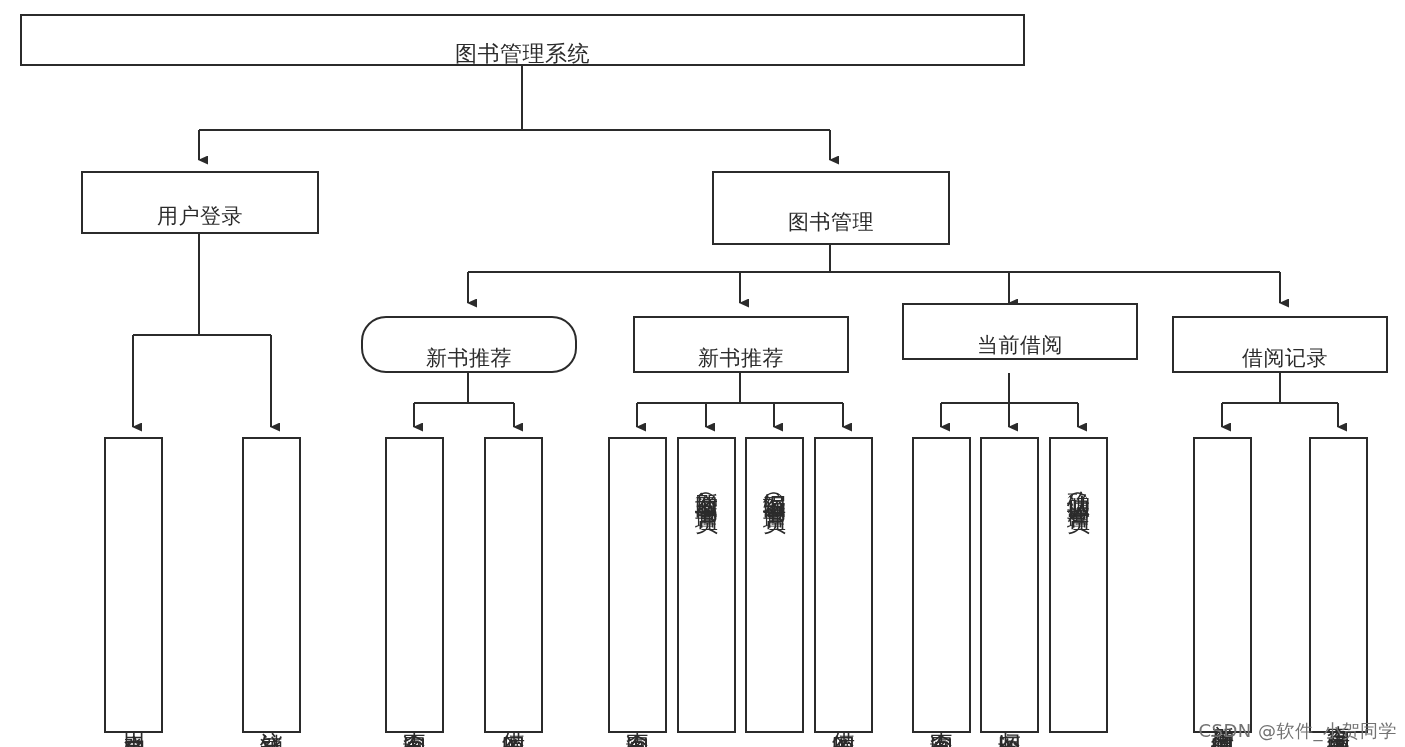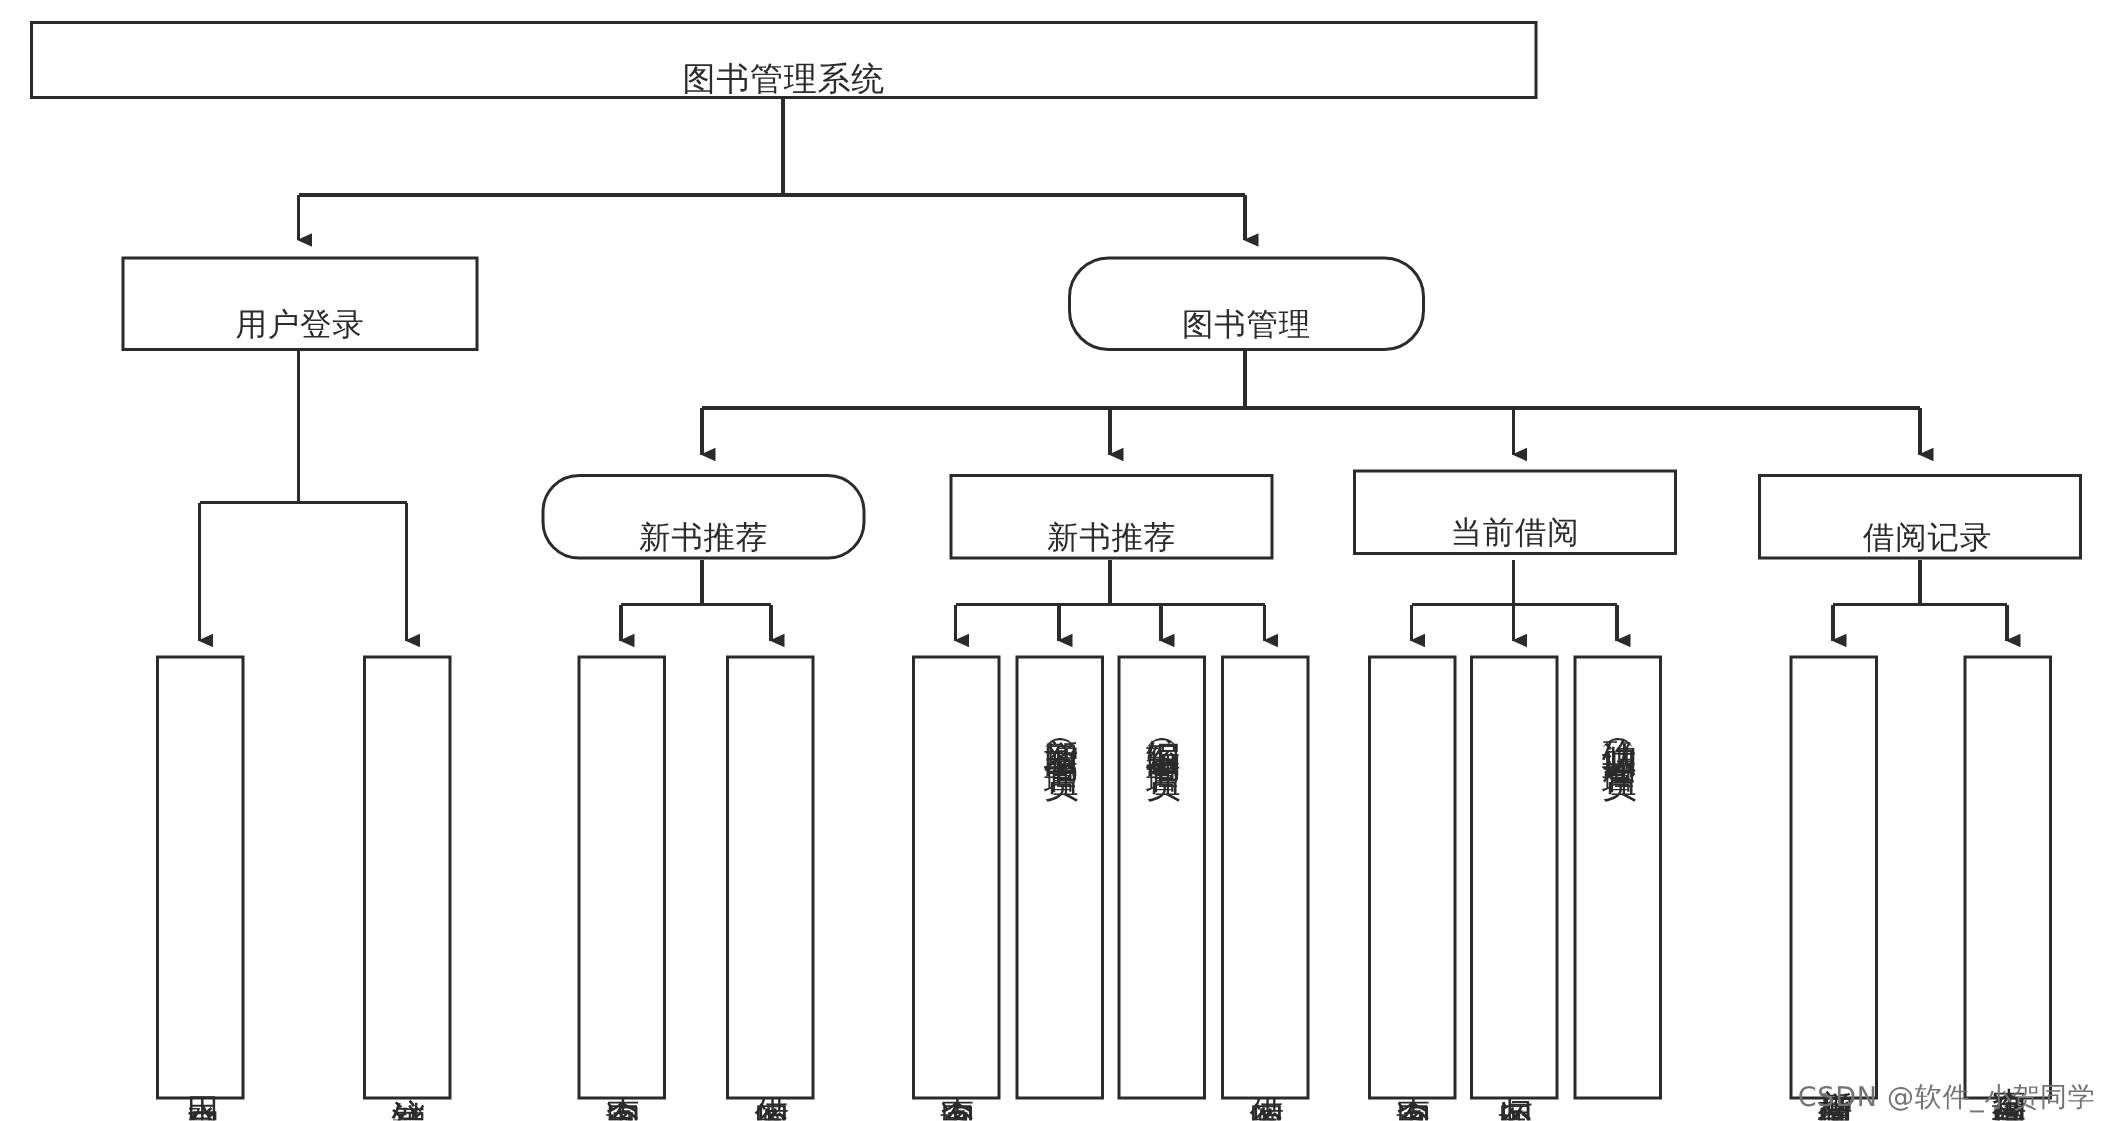--- a/index.html
+++ b/index.html
@@ -135,31 +135,31 @@
     </g>
   </svg>
 
   <div class="node root horiz" style="left:20px; top:14px; width:1005px; height:52px;">
     <span class="node-label">图书管理系统</span>
   </div>
 
   <div class="node horiz" style="left:81px; top:171px; width:238px; height:63px;">
     <span class="node-label">用户登录</span>
   </div>
-  <div class="node horiz" style="left:712px; top:171px; width:238px; height:63px;border-radius:27px;">
+  <div class="node horiz" style="left:712px; top:171px; width:238px; height:74px;">
     <span class="node-label">图书管理</span>
   </div>
 
   <div class="node horiz" style="left:361px; top:316px; width:216px; height:57px;border-radius:25px;">
     <span class="node-label">新书推荐</span>
   </div>
   <div class="node horiz" style="left:633px; top:316px; width:216px; height:57px;">
     <span class="node-label">新书推荐</span>
   </div>
-  <div class="node horiz" style="left:902px; top:313px; width:216px; height:57px;">
+  <div class="node horiz" style="left:902px; top:303px; width:236px; height:57px;">
     <span class="node-label">当前借阅</span>
   </div>
   <div class="node horiz" style="left:1172px; top:316px; width:216px; height:57px;padding-left:10px;">
     <span class="node-label">借阅记录</span>
   </div>
 
   <div class="node leaf" style="left:104px; top:437px; width:59px; height:296px;">
     <span class="node-label">用户登录</span>
   </div>
   <div class="node leaf" style="left:242px; top:437px; width:59px; height:296px;">

